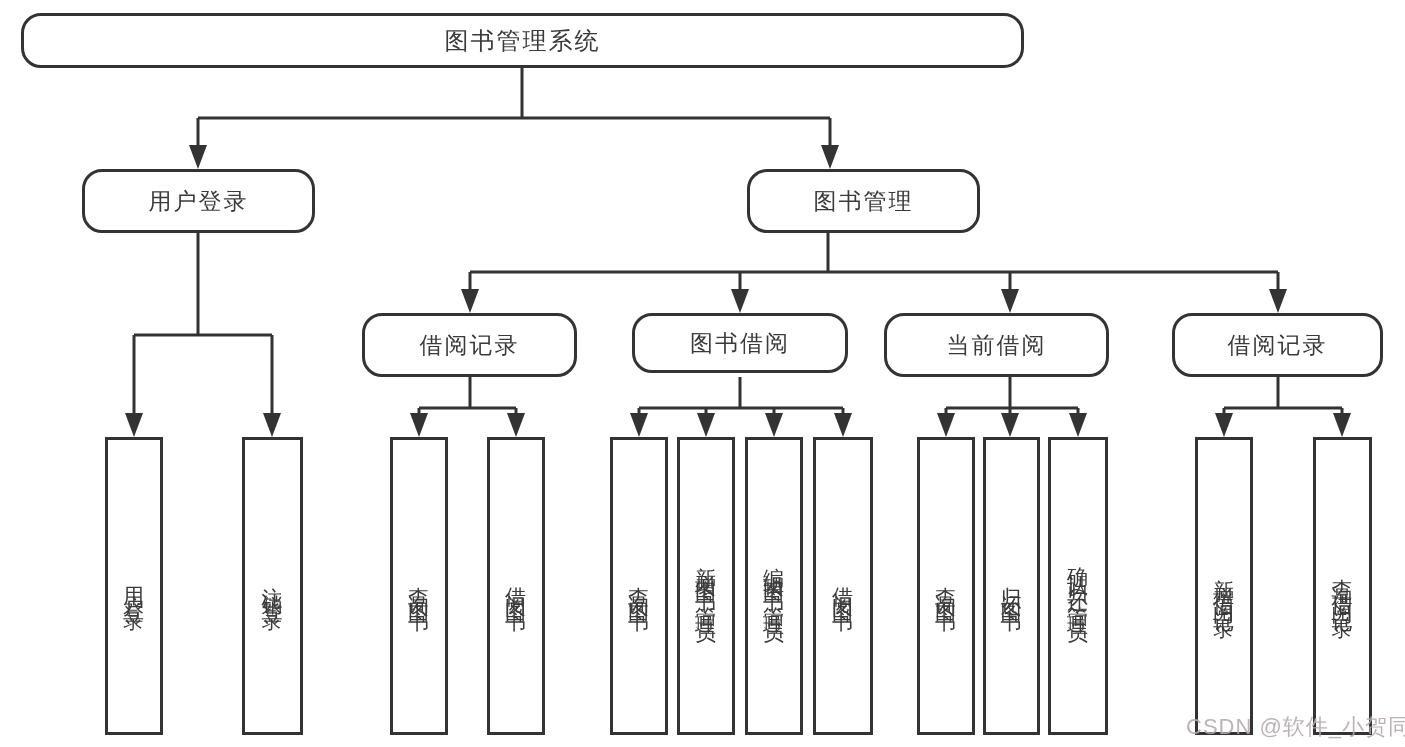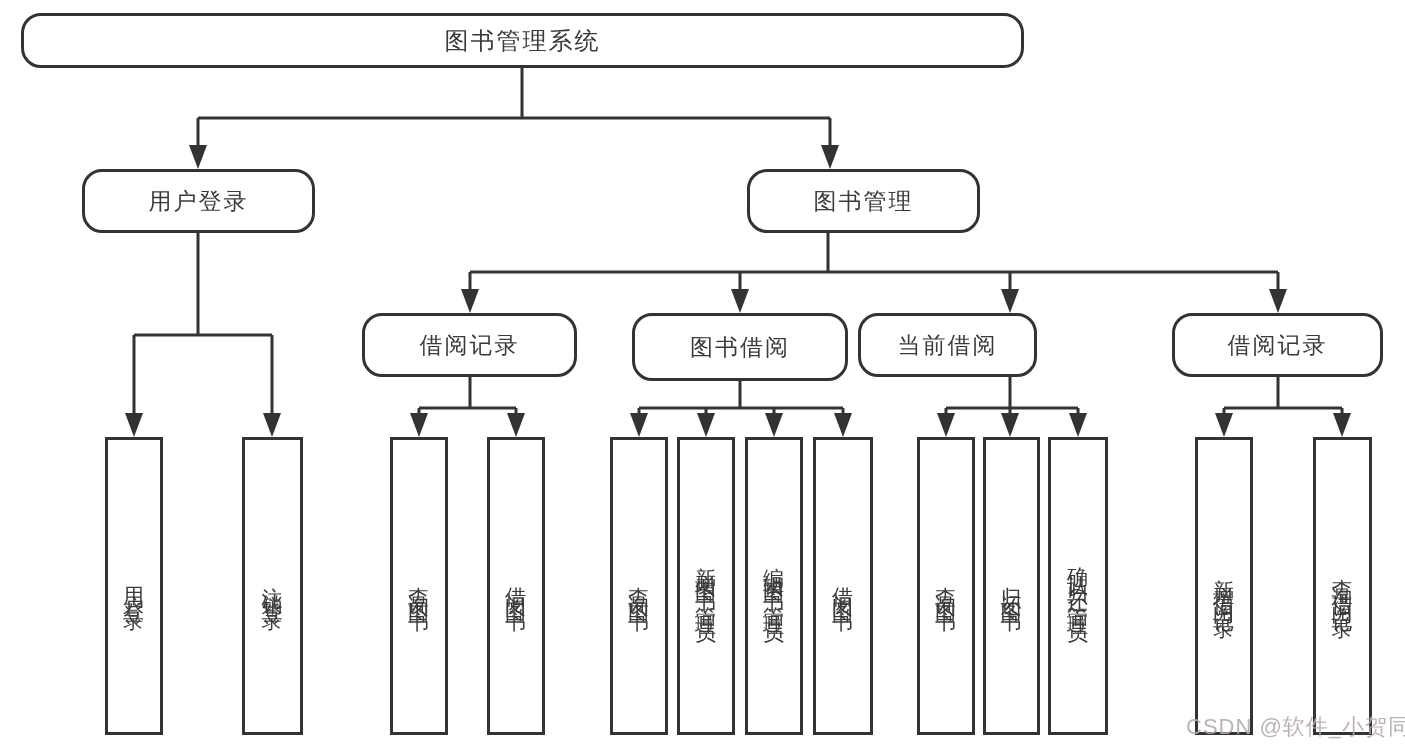--- a/index.html
+++ b/index.html
@@ -107,24 +107,24 @@
   <div class="node h-node" style="left:82px; top:169px; width:233px; height:64px;">
     <span>用户登录</span>
   </div>
   <div class="node h-node" style="left:712px; top:169px; width:233px; height:64px;margin-left:35px;">
     <span>图书管理</span>
   </div>
 
   <div class="node h-node" style="left:362px; top:313px; width:215px; height:64px;">
     <span>借阅记录</span>
   </div>
-  <div class="node h-node" style="left:632px; top:313px; width:216px; height:68px;">
+  <div class="node h-node" style="left:632px; top:313px; width:216px; height:60px;">
     <span>图书借阅</span>
   </div>
-  <div class="node h-node" style="left:858px; top:313px; width:179px; height:64px;">
+  <div class="node h-node" style="left:884px; top:313px; width:225px; height:64px;">
     <span>当前借阅</span>
   </div>
   <div class="node h-node" style="left:1172px; top:313px; width:211px; height:64px;">
     <span>借阅记录</span>
   </div>
 
   <div class="node leaf" style="left:105px; width:58px;">
     <span class="vtext">用户登录</span>
   </div>
   <div class="node leaf" style="left:242px; width:61px;">

